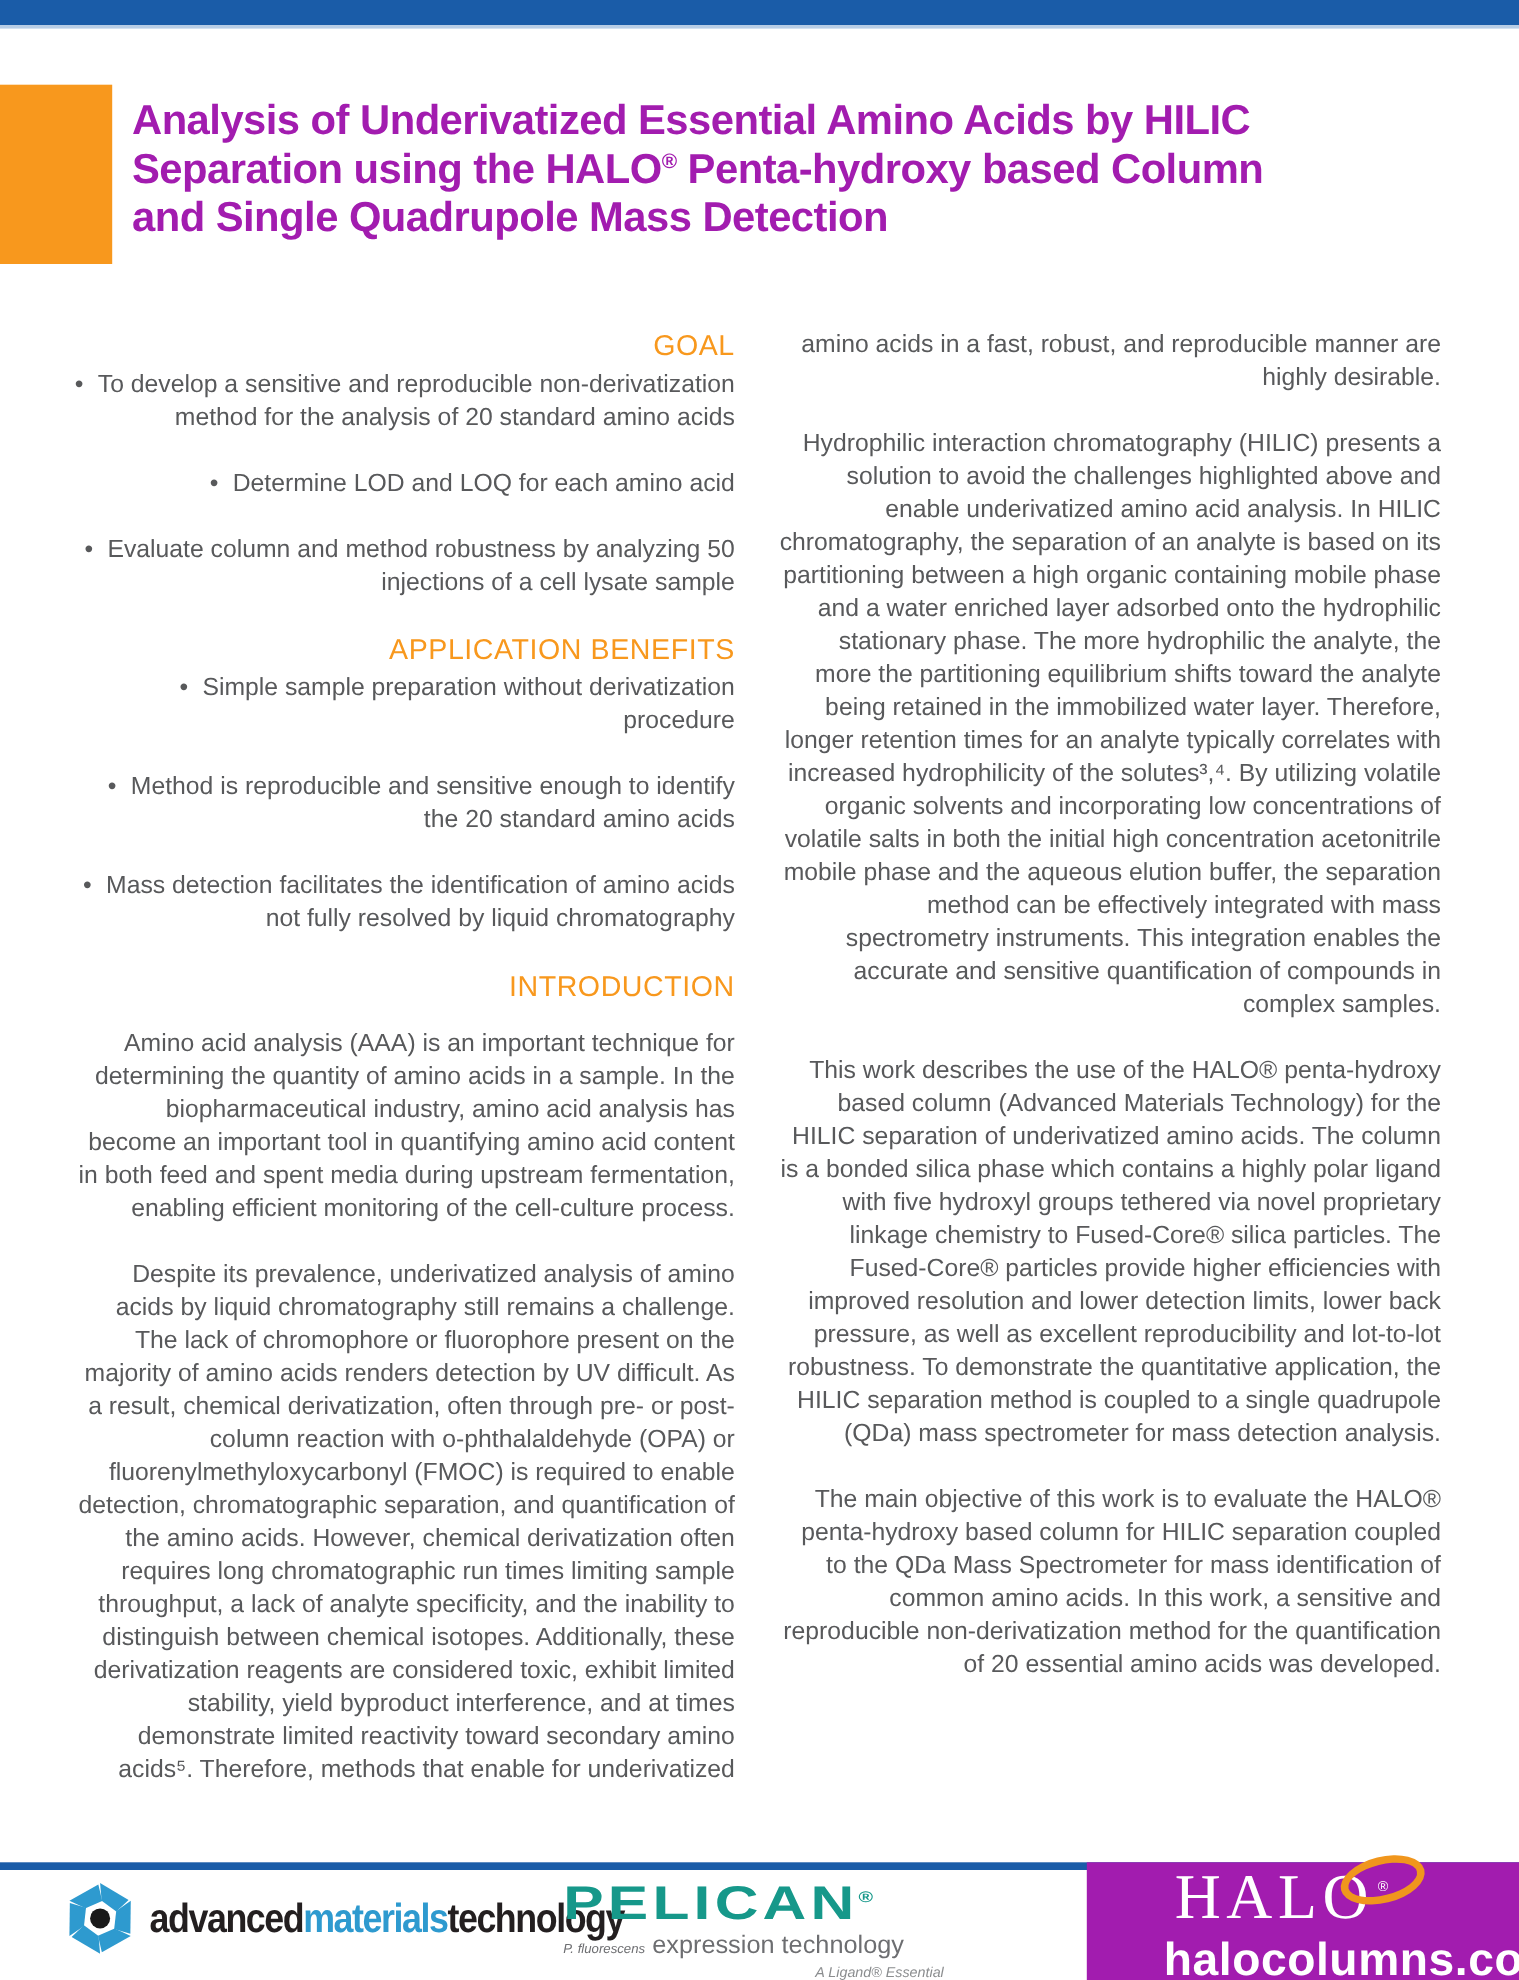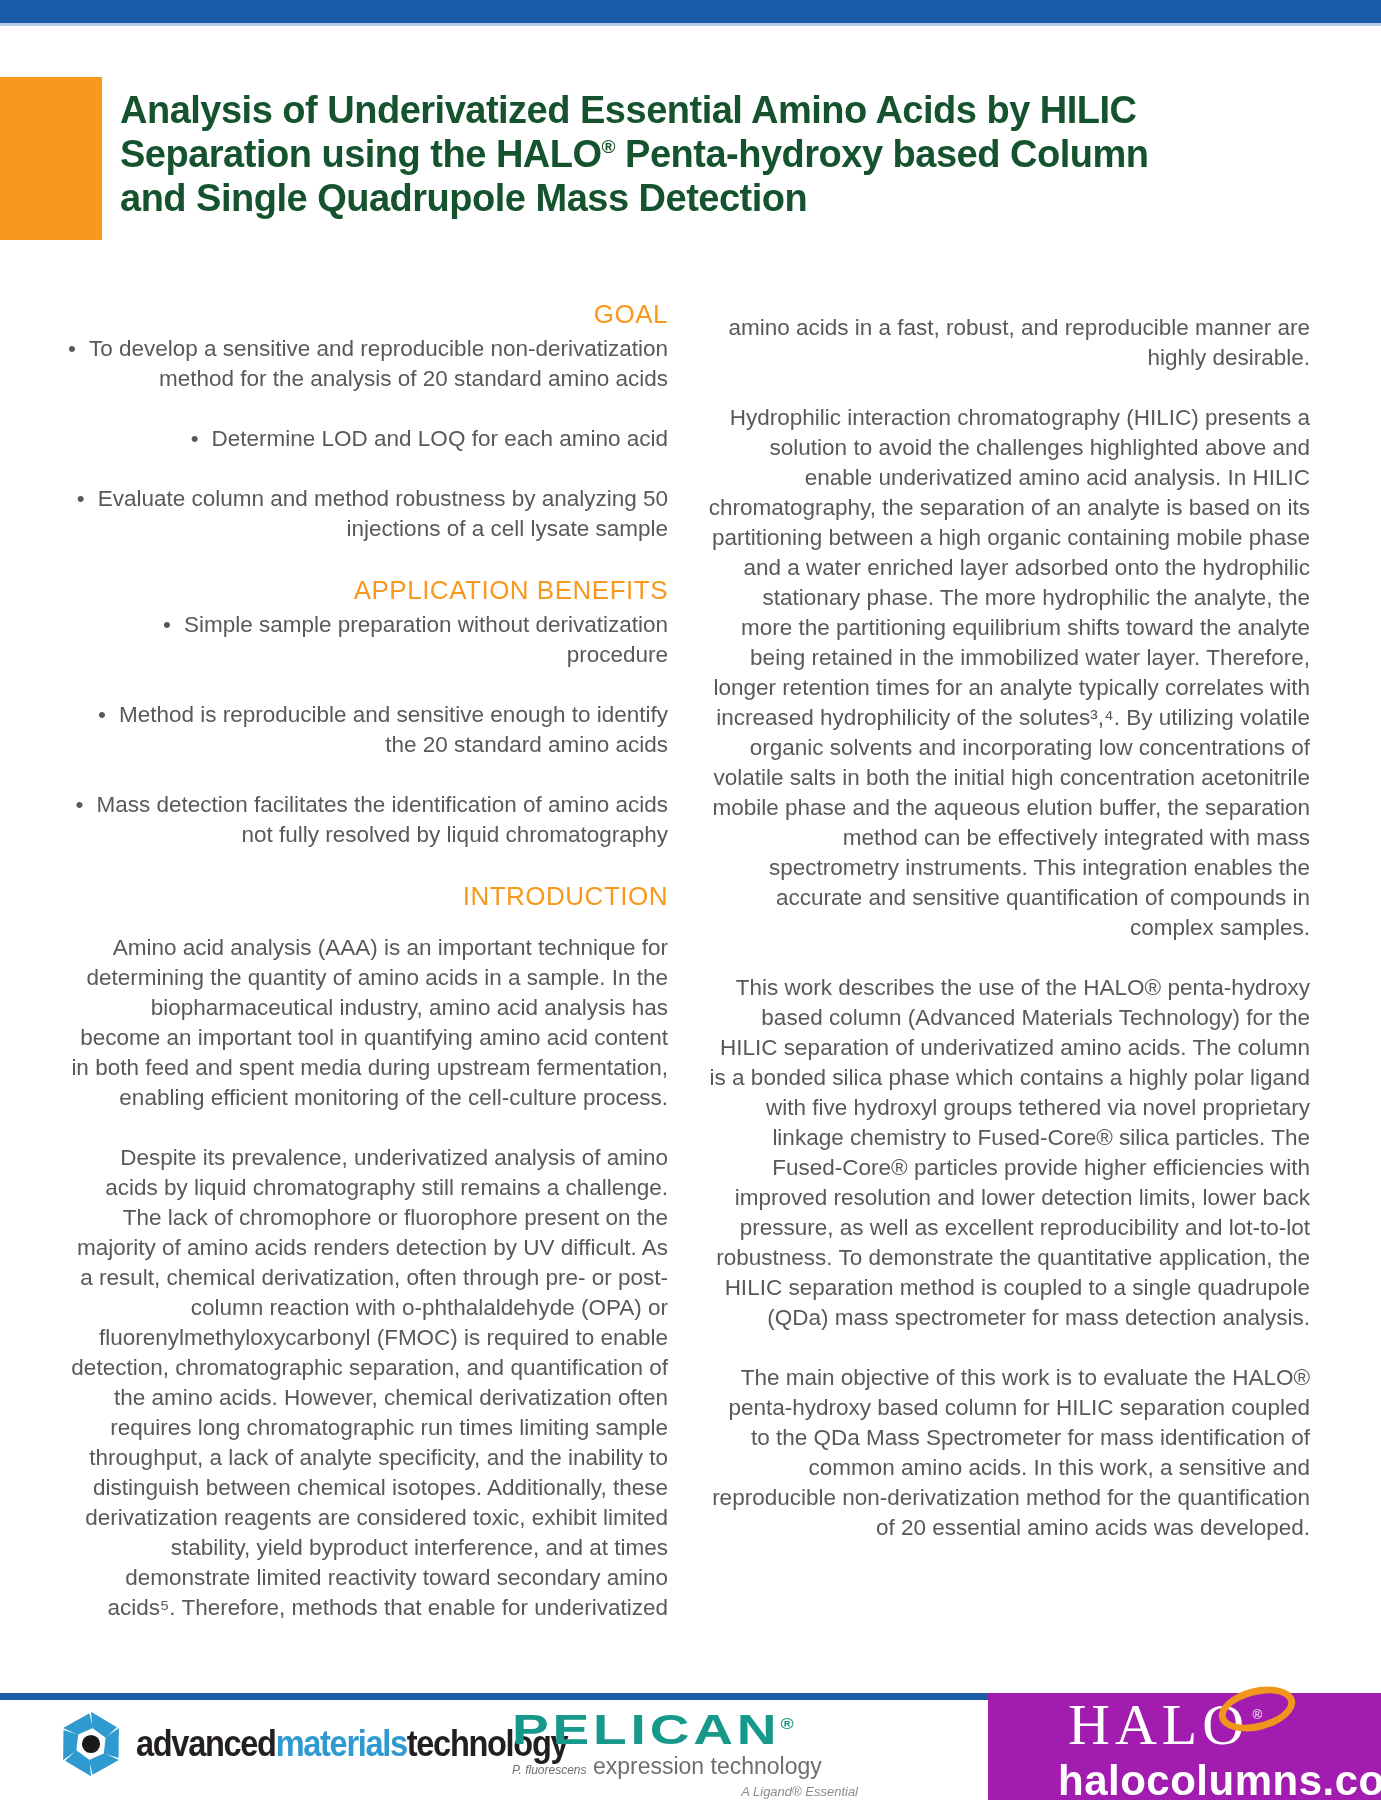--- a/index.html
+++ b/index.html
@@ -6,28 +6,28 @@
   .page{
     position:relative;width:1381px;height:1800px;background:#ffffff;
     font-family:"Liberation Sans",sans-serif;overflow:hidden;margin:0 auto;
   }
   
   .topbar{position:absolute;top:0;left:0;width:100%;height:23px;background:#1A5CA8;}
   .topbar-accent{position:absolute;top:23px;left:0;width:100%;height:3px;background:#B7CDE6;}
   .orange-block{position:absolute;left:0;top:77px;width:102px;height:163px;background:#F8981D;}
   .title{
     position:absolute;left:120px;top:88px;width:1090px;margin:0;
-    font-size:38px;line-height:44px;font-weight:bold;color:#14532d;letter-spacing:-0.5px;
+    font-size:38px;line-height:44px;font-weight:bold;color:#a21caf;letter-spacing:-0.5px;
   }
   .title .tl{display:block;}
   .title sup{font-size:19px;line-height:0;}
   
   .col{position:absolute;top:298px;font-size:22.5px;line-height:30px;color:#58595B;text-align:right;}
   .col-left{left:68px;width:600px;}
-  .col-right{left:708px;width:602px;margin-top:15px;}
+  .col-right{left:708px;width:602px;}
   .heading{
     font-size:26px;line-height:32px;font-weight:400;color:#F8981D;
     margin:0 0 4px 0;letter-spacing:0.5px;
   }
   .heading.intro{margin-top:26px;margin-bottom:21px;}
   .item,.para{margin:0 0 30px 0;}
   .item .b{margin-right:13px;}
   
   .footer-rule{position:absolute;top:1693px;left:0;width:100%;height:7px;background:#1A5CA8;}
   .amt-logo{position:absolute;left:56px;top:1708px;height:72px;display:flex;align-items:center;}

